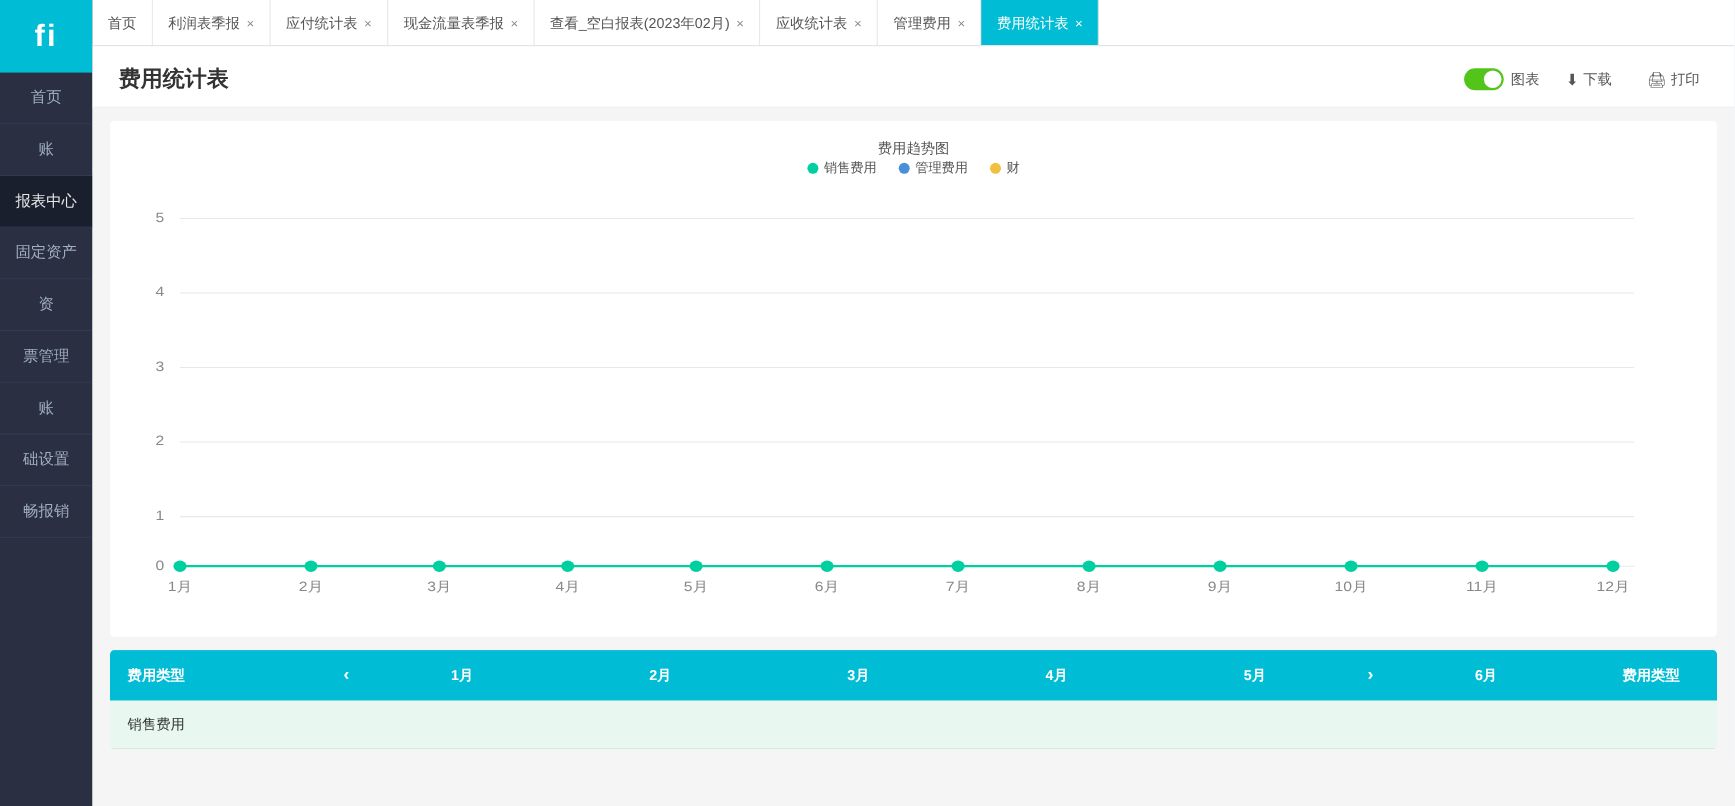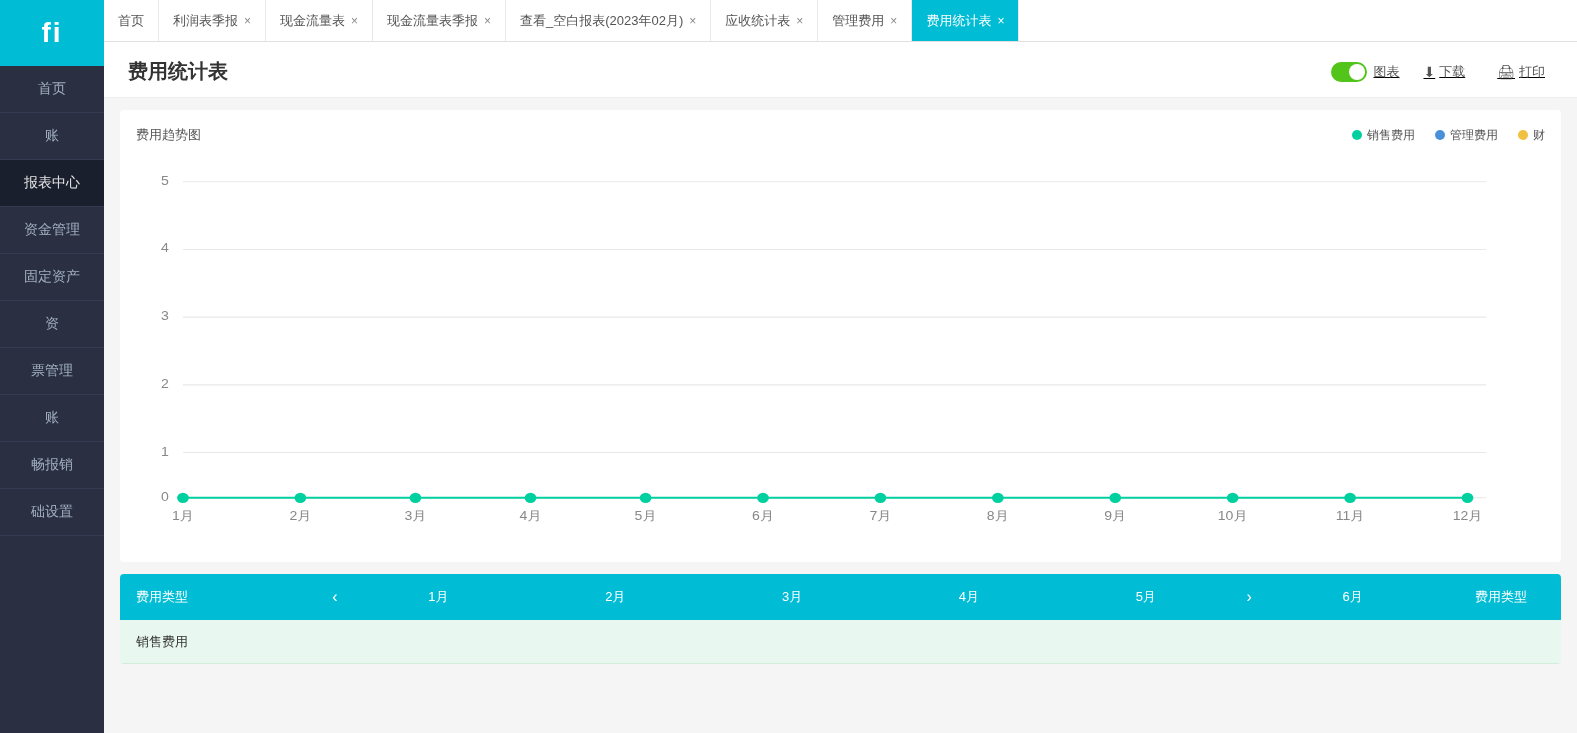--- a/index.html
+++ b/index.html
@@ -1,20 +1,20 @@
 <!DOCTYPE html>
 <html><head>
   <meta charset="utf-8">
   <style>
     * { margin: 0; padding: 0; box-sizing: border-box; }
     body { font-family: 'Microsoft YaHei', Arial, sans-serif; background: #f0f2f5; display: flex; height: 733px; overflow: hidden; }
 
     
     .sidebar {
-      width: 104px;
+      width: 84px;
       background: #2a3042;
       flex-shrink: 0;
       display: flex;
       flex-direction: column;
       height: 100%;
       overflow: hidden;
     }
     .sidebar-logo {
       height: 66px;
       background: #00bcd4;
@@ -102,21 +102,20 @@
     }
     .page-title {
       font-size: 20px;
       font-weight: 600;
       color: #333;
     }
     .header-actions {
       display: flex;
       align-items: center;
       gap: 16px;
-      text-decoration: underline;
     }
     .toggle-wrap {
       display: flex;
       align-items: center;
       gap: 6px;
     }
     .toggle {
       width: 36px;
       height: 20px;
       background: #52c41a;
@@ -152,20 +151,21 @@
       margin: 12px 16px 0;
       border-radius: 4px;
       padding: 16px;
       flex-shrink: 0;
     }
     .chart-header {
       display: flex;
       justify-content: space-between;
       align-items: center;
       margin-bottom: 12px;
+      flex-direction: column;
     }
     .chart-title { font-size: 13px; color: #555; }
     .chart-legend {
       display: flex;
       gap: 20px;
       align-items: center;
     }
     .legend-item {
       display: flex;
       align-items: center;
@@ -196,21 +196,21 @@
     .table-header {
       background: #00bcd4;
       display: grid;
       grid-template-columns: 220px repeat(6, 1fr) 30px 120px;
       height: 46px;
       align-items: center;
     }
     .th {
       color: #fff;
       font-size: 13px;
-      font-weight: 400;
+      font-weight: 700;
       text-align: center;
       padding: 0 8px;
     }
     .th.left { text-align: left; padding-left: 16px; }
     .th.arrow { cursor: pointer; font-size: 16px; }
 
     .table-row-data {
       background: #e8f8f0;
       display: grid;
       grid-template-columns: 220px repeat(6, 1fr) 30px 120px;
@@ -227,41 +227,40 @@
     .td.left { text-align: left; padding-left: 16px; }
   </style>
 </head>
 <body>
 
 <div class="sidebar">
   <div class="sidebar-logo">fi</div>
   <div class="sidebar-item">首页</div>
   <div class="sidebar-item">账</div>
   <div class="sidebar-item active">报表中心</div>
-  <div class="sidebar-item">资金管理</div>
   <div class="sidebar-item">固定资产</div>
   <div class="sidebar-item">资</div>
   <div class="sidebar-item">票管理</div>
   <div class="sidebar-item">账</div>
+  <div class="sidebar-item">础设置</div>
   <div class="sidebar-item">畅报销</div>
-  <div class="sidebar-item">础设置</div>
 </div>
 
 <div class="main">
 
   <div class="tab-bar">
     <div class="tab">
       <span>首页</span>
     </div>
     <div class="tab">
       <span>利润表季报</span>
       <span class="close-icon">×</span>
     </div>
     <div class="tab">
-      <span>现金流量表</span>
+      <span>应付统计表</span>
       <span class="close-icon">×</span>
     </div>
     <div class="tab">
       <span>现金流量表季报</span>
       <span class="close-icon">×</span>
     </div>
     <div class="tab">
       <span>查看_空白报表(2023年02月)</span>
       <span class="close-icon">×</span>
     </div>

